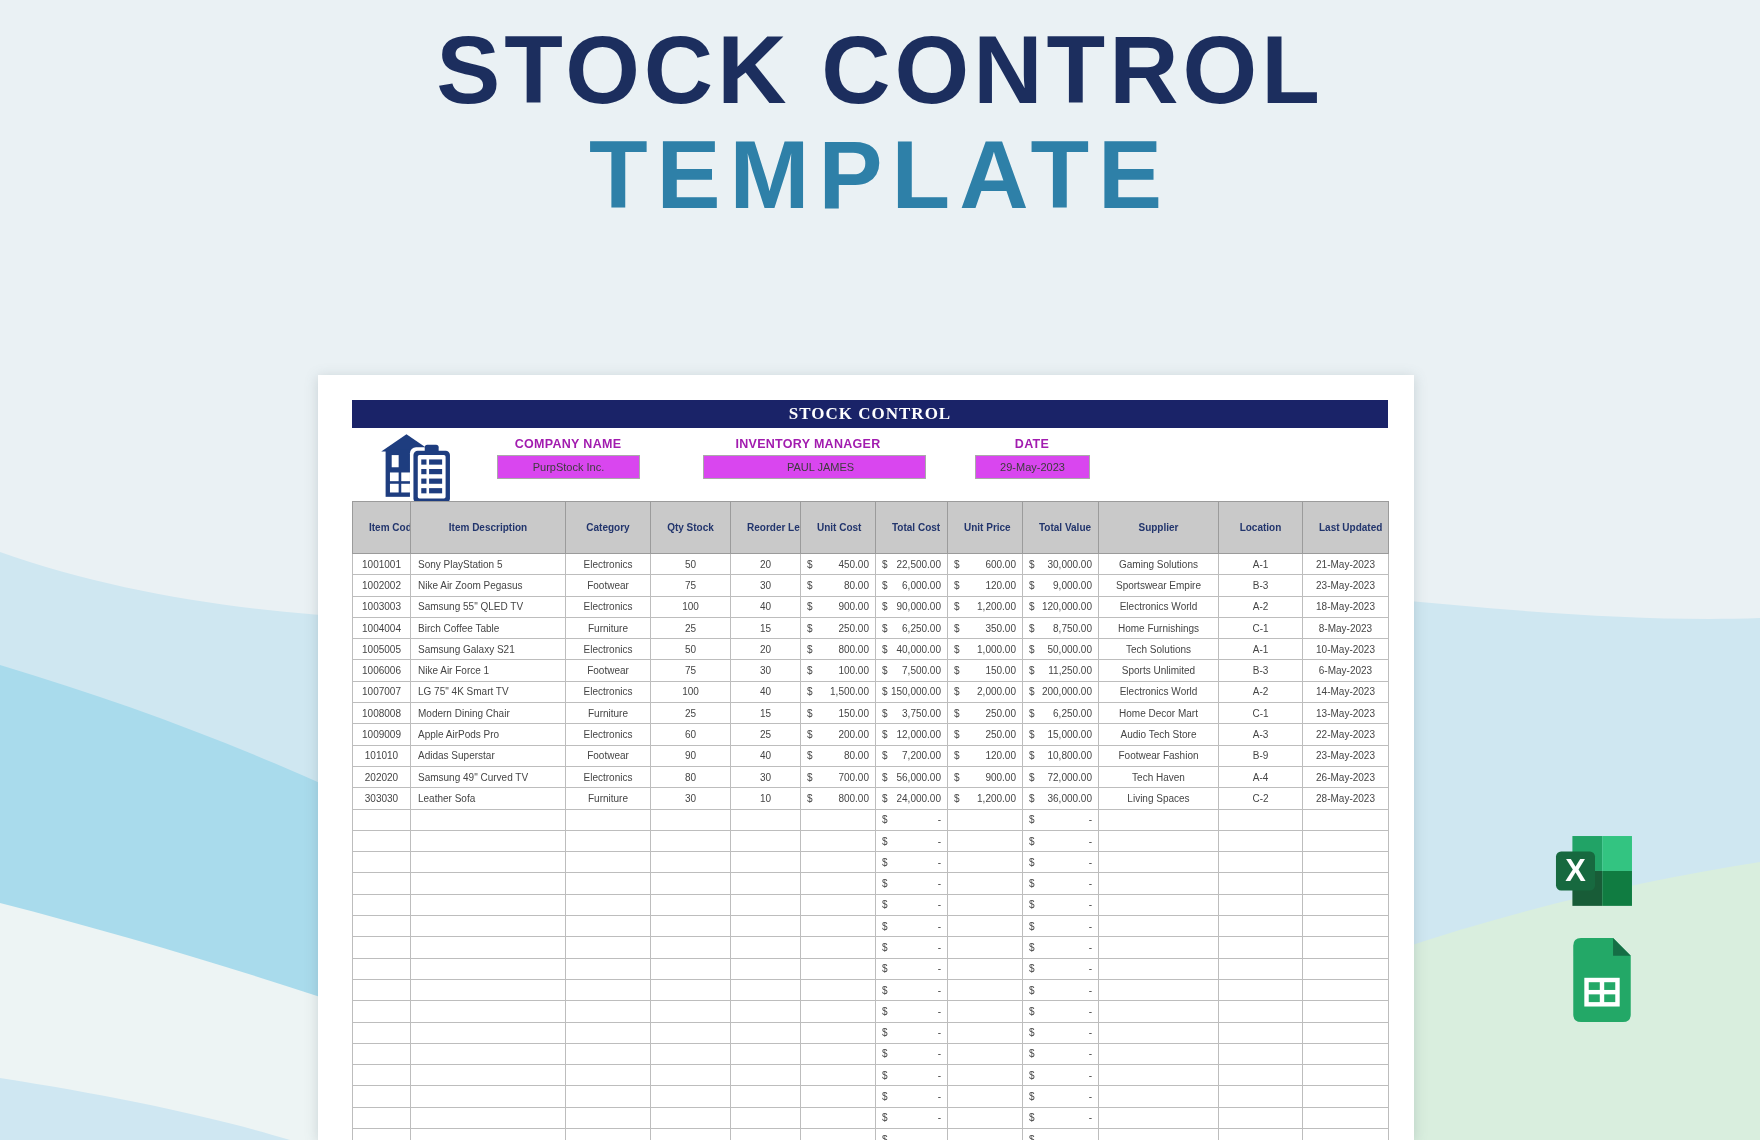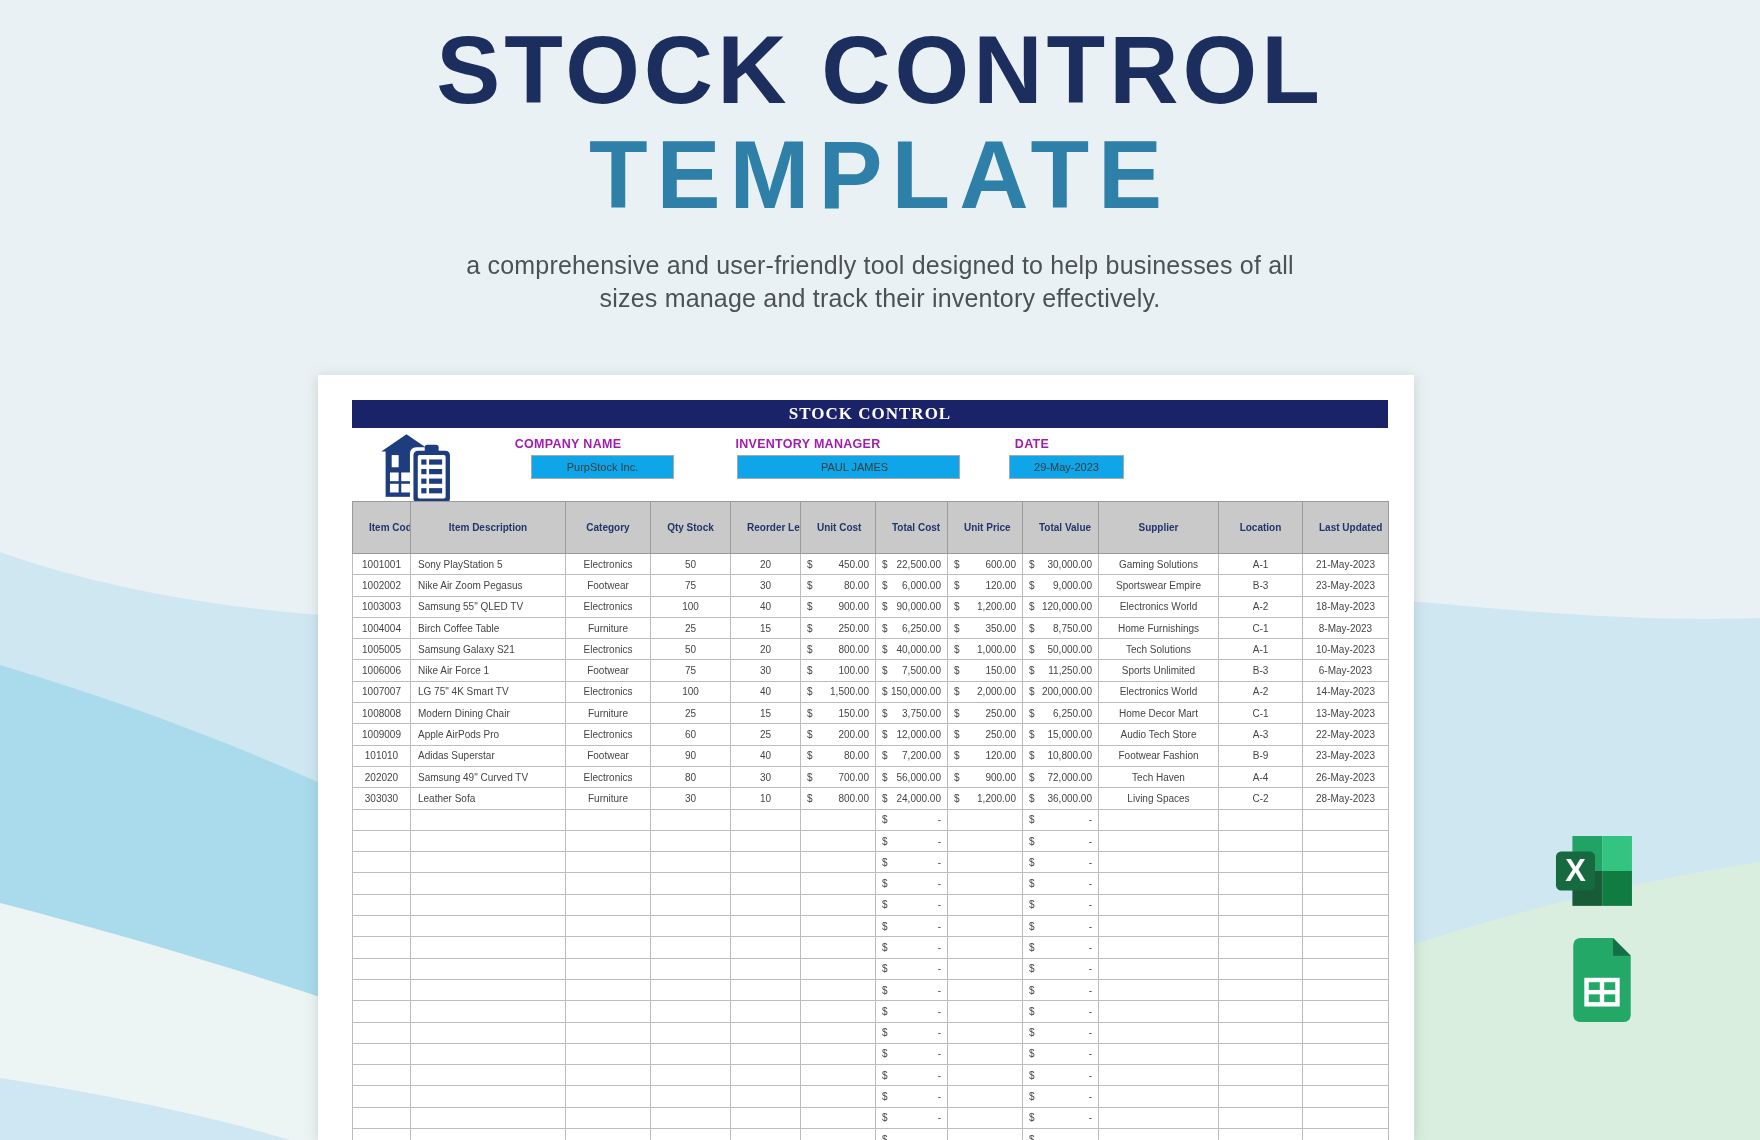--- a/index.html
+++ b/index.html
@@ -32,22 +32,22 @@
     color:#ffffff;font-family:"Liberation Serif",serif;font-weight:bold;font-size:17px;
     letter-spacing:1px;display:flex;align-items:center;justify-content:center;
   }
   .logo{position:absolute;left:60px;top:54px;width:90px;height:80px;}
 
   .info-label{
     position:absolute;top:62px;font-size:12.5px;font-weight:bold;color:#a21caf;
     text-align:center;letter-spacing:.3px;
   }
   .info-box{
-    position:absolute;top:80px;height:22px;background:#0ea5e9;border:1px solid #a9a9a9;
-    font-size:11px;color:#3c3c3c;display:flex;align-items:center;justify-content:center;margin-left:34px;
+    position:absolute;top:80px;height:22px;background:#d946ef;border:1px solid #a9a9a9;
+    font-size:11px;color:#3c3c3c;display:flex;align-items:center;justify-content:center;
   }
   .lab-company{left:170px;width:160px;}
   .box-company{left:179px;width:141px;}
   .lab-manager{left:390px;width:200px;}
   .box-manager{left:385px;width:209px;padding-left:12px;}
   .lab-date{left:654px;width:120px;}
   .box-date{left:657px;width:113px;}
 
   
   .table-wrap{position:absolute;left:34px;top:126px;}
@@ -81,21 +81,20 @@
   <path d="M0,552 C420,700 980,560 1380,598 C1520,612 1650,622 1760,618 L1760,1140 L0,1140 Z" fill="#cfe7f1"></path>
   <path d="M0,665 C350,770 650,930 850,1140 L0,1140 Z" fill="#a9dbec"></path>
   <path d="M0,903 C280,975 540,1070 700,1140 L0,1140 Z" fill="#edf4f4"></path>
   <path d="M1760,862 C1480,905 1180,1010 1010,1140 L1760,1140 Z" fill="#d9eede"></path>
   <path d="M0,1078 C110,1095 215,1117 290,1140 L0,1140 Z" fill="#cfe7f2"></path>
 </svg>
 
 <div class="hero">
   <div class="hero-title1">STOCK CONTROL</div>
   <div class="hero-title2">TEMPLATE</div>
-  <div class="hero-subtitle">a comprehensive and user-friendly tool designed to help businesses of all sizes manage and track their inventory effectively.</div>
 </div>
 
 <div class="panel">
   <div class="banner">STOCK CONTROL</div>
 
   <svg class="logo" viewBox="0 0 100 92" aria-hidden="true">
     <g fill="#1e3d7f">
       <polygon points="2,26 31,6 60,26"></polygon>
       <rect x="7" y="24" width="48" height="54"></rect>
     </g>

